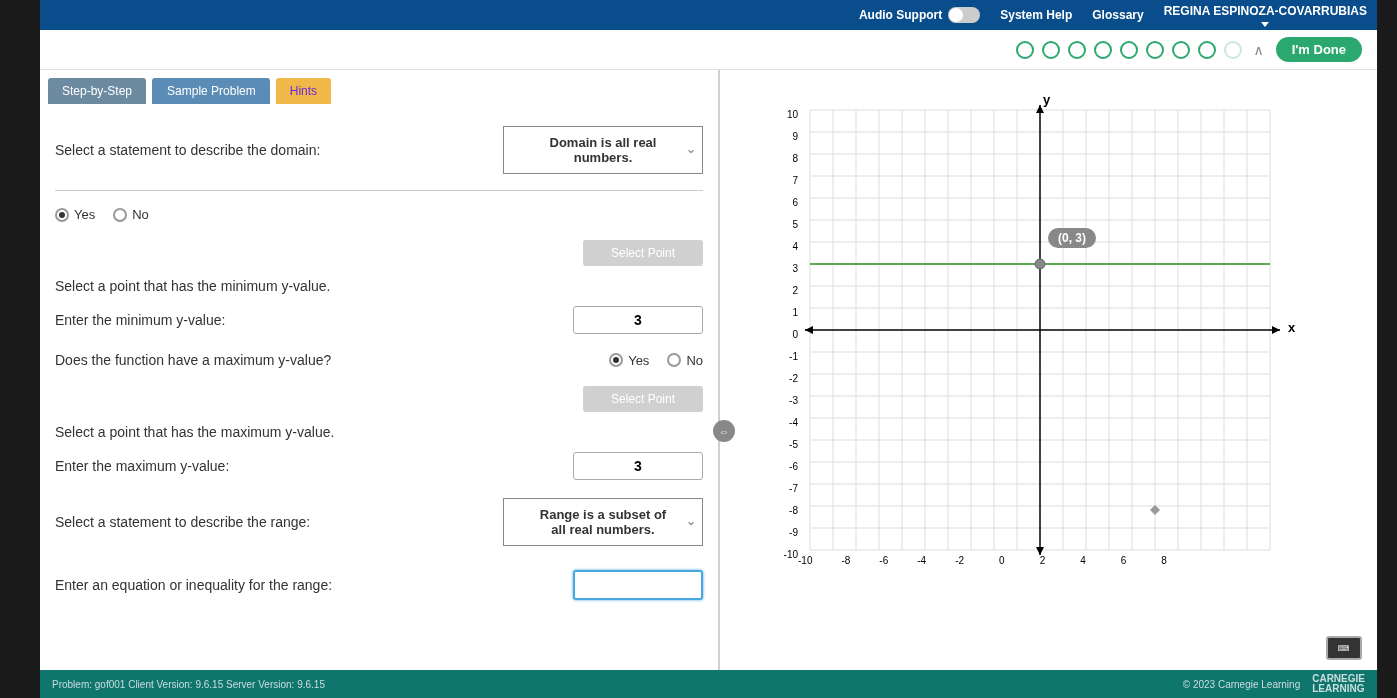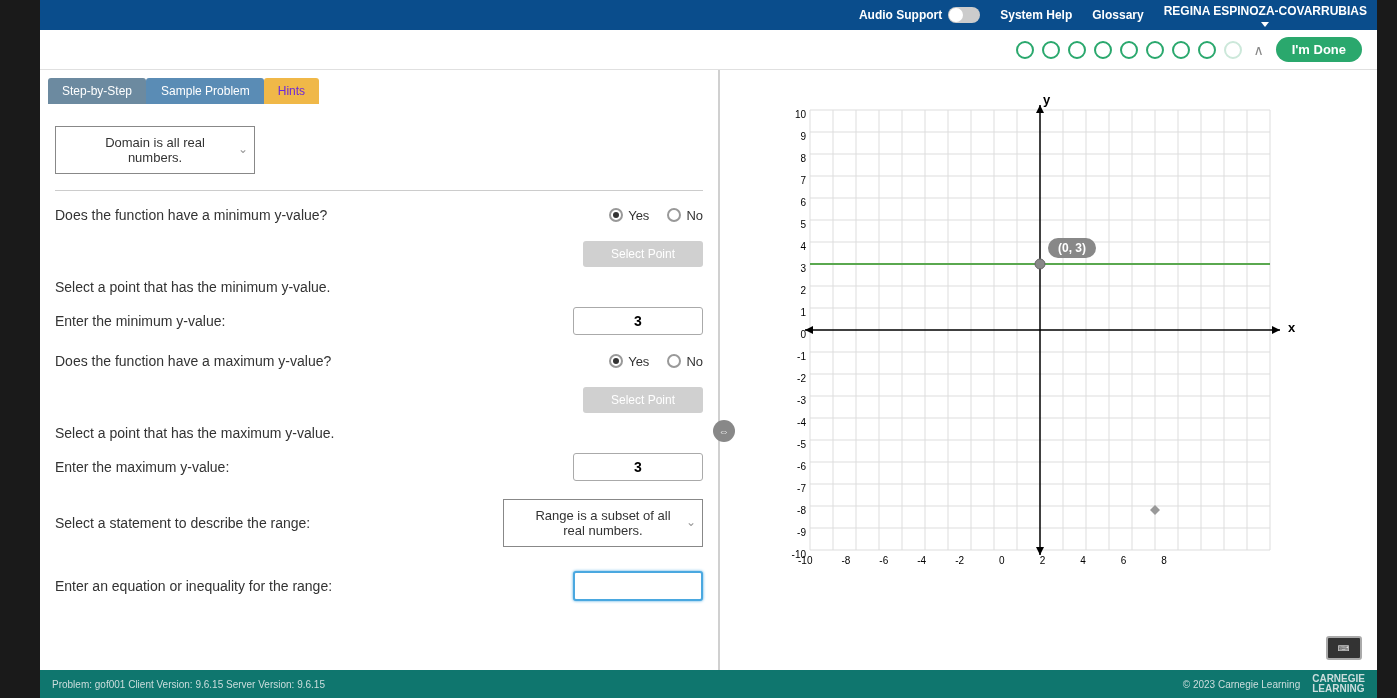--- a/index.html
+++ b/index.html
@@ -73,21 +73,21 @@
 }
 .main-area {
   flex: 1; display: flex; position: relative;
 }
 .left-panel {
   width: 680px;
   display: flex; flex-direction: column;
   border-right: 2px solid #d0d0d0;
 }
 .tab-row {
-  display: flex; padding: 8px 8px 0 8px;
+  display: flex; gap: 6px; padding: 8px 8px 0 8px;
 }
 .tab {
   padding: 6px 14px; font-size: 12px; border-radius: 3px 3px 0 0;
   cursor: pointer; color: #fff;
 }
 .tab.blue { background: #6c8aa0; }
 .tab.blue2 { background: #5a8cb5; padding-left: 15px; }
 .tab.yellow { background: #f0b848; color: #6d28d9; }
 .questions {
   padding: 10px 15px;
@@ -98,21 +98,21 @@
   display: flex; align-items: center; justify-content: space-between;
   padding: 12px 0;
   font-size: 14px;
   color: #333;
 }
 .q-row.compact { padding: 6px 0; }
 .q-row .prompt { flex: 1; }
 .hr { border: none; border-top: 1px solid #ccc; margin: 4px 0; }
 .sel-box {
   border: 1px solid #888; background: #fff; padding: 8px 30px;
-  font-size: 13px; font-weight: normal; text-align: center;
+  font-size: 13px; font-weight: bold; text-align: center;
   width: 200px; position: relative; cursor: pointer;
 }
 .sel-box::after {
   content: '⌄'; position: absolute; right: 6px; top: 50%;
   transform: translateY(-55%); color: #999; font-size: 12px;
 }
 .radios { display: flex; gap: 18px; align-items: center; }
 .radio-opt { display: flex; align-items: center; gap: 5px; font-size: 13px; }
 .radio {
   width: 14px; height: 14px; border: 2px solid #999; border-radius: 50%;
@@ -206,26 +206,26 @@
     <div class="left-panel">
       <div class="tab-row">
         <div class="tab blue">Step-by-Step</div>
         <div class="tab blue2">Sample Problem</div>
         <div class="tab yellow">Hints</div>
       </div>
 
       <div class="questions">
 
         <div class="q-row">
+          <span class="prompt">Select a statement to describe the domain:</span>
           <div class="sel-box">Domain is all real numbers.</div>
         </div>
         <hr class="hr">
 
         <div class="q-row">
-          <span class="prompt">Does the function have a minimum y-value?</span>
           <div class="radios">
             <div class="radio-opt">
               <span class="radio sel"></span>
               <span>Yes</span>
             </div>
             <div class="radio-opt">
               <span class="radio"></span>
               <span>No</span>
             </div>
           </div>
@@ -340,23 +340,23 @@
           <polygon points="290,465 286,457 294,457" fill="#000"></polygon>
 
           <line x1="60" y1="174" x2="520" y2="174" stroke="#5aa84f" stroke-width="2"></line>
 
           <circle cx="290" cy="174" r="5" fill="#888" stroke="#666"></circle>
 
           <polygon points="405,415 410,420 405,425 400,420" fill="#999"></polygon>
         </svg>
         <span class="axis-label-y" style="left:293px; top:2px;">y</span>
         <span class="axis-label-x" style="left:538px; top:230px;">x</span>
-        <div class="point-label" style="left:298px; top:148px;">(0, 3)</div>
-
-        <div style="position:absolute; left:36px; top:14px; font-size:10px; line-height:22px; text-align:right; width:20px;">
+        <div class="point-label" style="left:298px; top:138px;">(0, 3)</div>
+
+        <div style="position:absolute; left:28px; top:14px; font-size:10px; line-height:22px; text-align:right; width:20px;">
           <div>10</div>
             <div>9</div>
             <div>8</div>
           <div>7</div>
             <div>6</div>
             <div>5</div>
           <div>4</div>
             <div>3</div>
             <div>2</div>
           <div>1</div>

